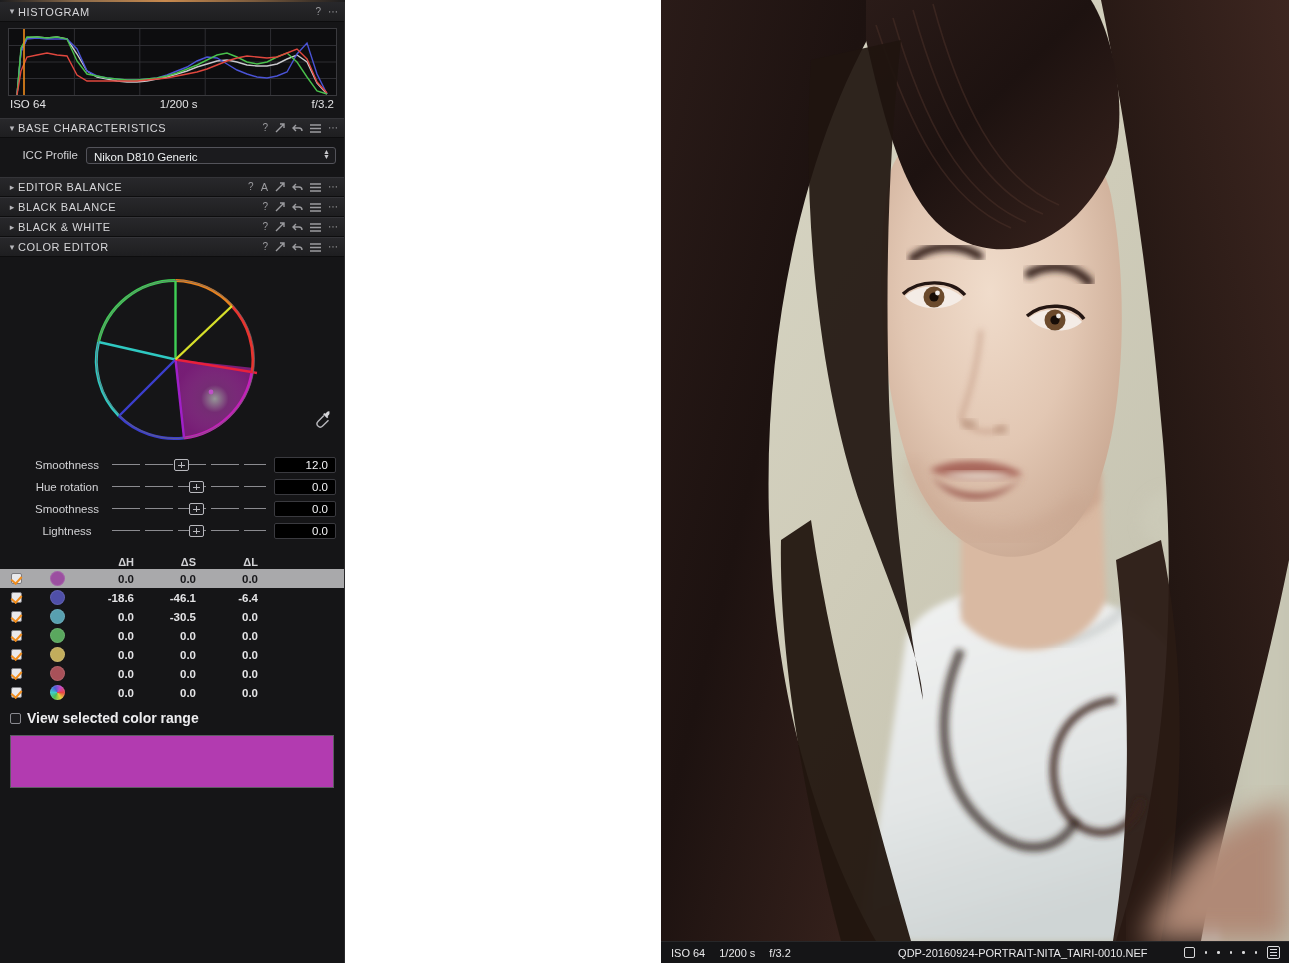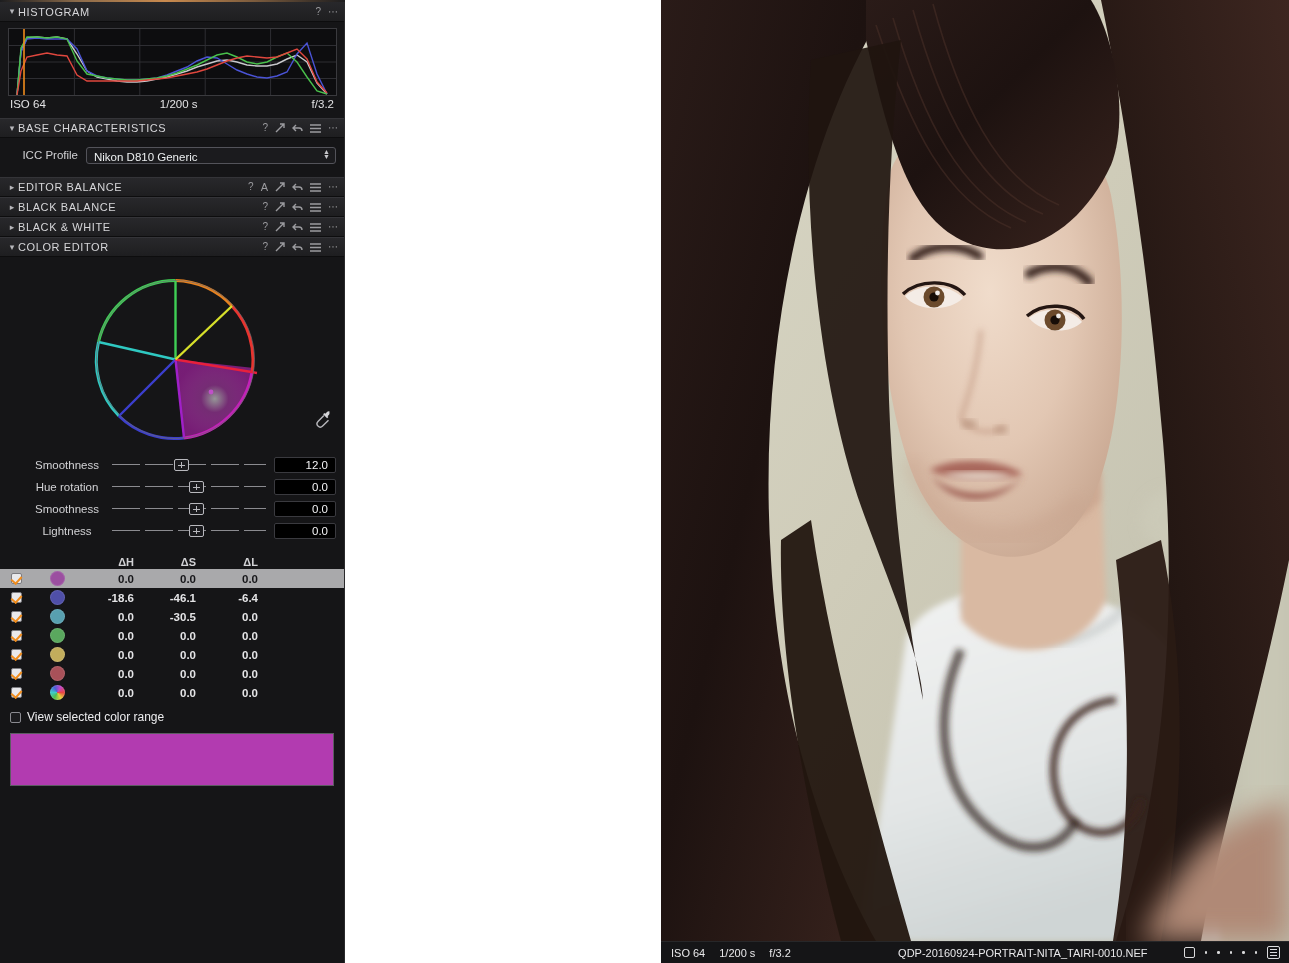--- a/index.html
+++ b/index.html
@@ -155,21 +155,21 @@
     border:solid #f08c1c; border-width:0 2.5px 2.5px 0; transform:rotate(42deg);
   }
   .swatch { width:15px; height:15px; border-radius:50%; box-shadow:inset 0 0 0 1px rgba(255,255,255,0.10); }
   .swatch.rainbow {
     background: conic-gradient(from 90deg, #e84545, #e2d23c, #4fbf4f, #3fc9c9, #4a5fd6, #c046c8, #e84545);
   }
 
   
   #viewrange { display:flex; align-items:center; gap:6px; padding:8px 0 0 10px; }
   .chk-empty { width:11px; height:11px; background:#1b1b1e; border:1px solid #8a8a90; border-radius:2px; }
-  #viewrange span { font-size:12px; color:#ececee; }
+  #viewrange span { font-size:14px; color:#ececee;font-weight:bold; }
   #preview-box {
     margin:9px 10px 0 10px; height:53px;
     border:1px solid #5c5c62; background:#b23bb0;
     padding:2px;
   }
   #preview-fill { width:100%; height:100%; background:#b23bb0; }
 
   
   #center-blank {
     position:absolute; left:346px; top:0; width:315px; height:963px; background:#ffffff;

